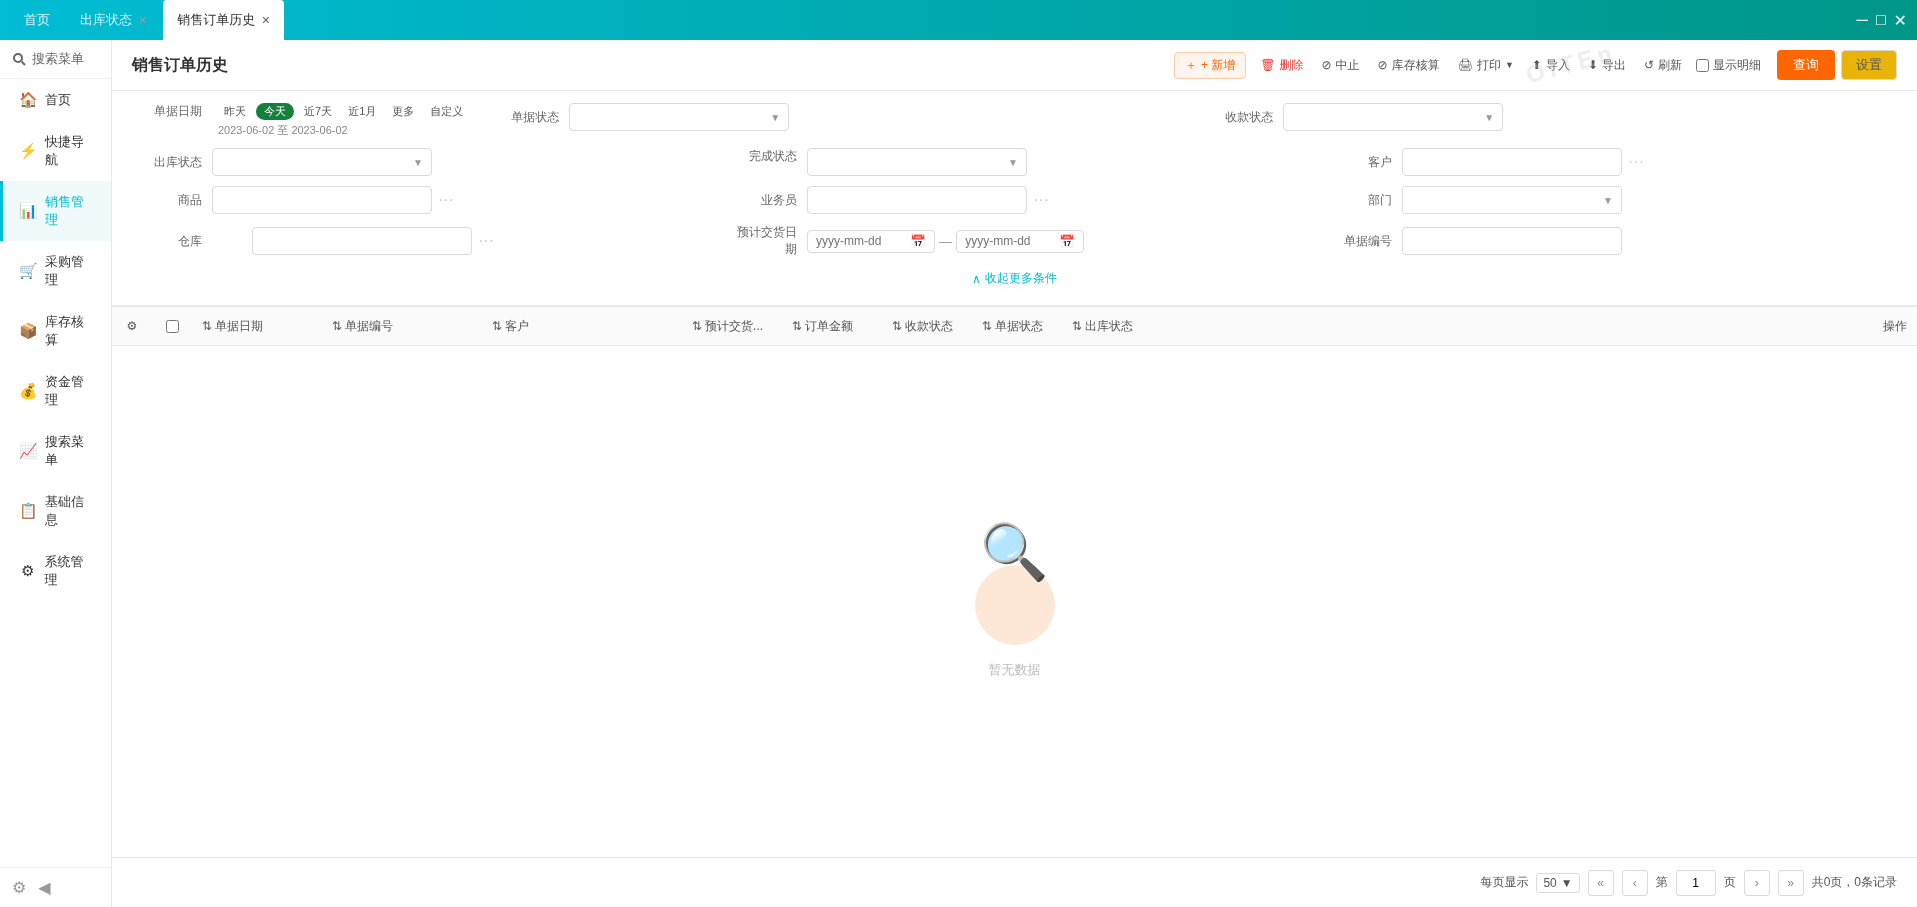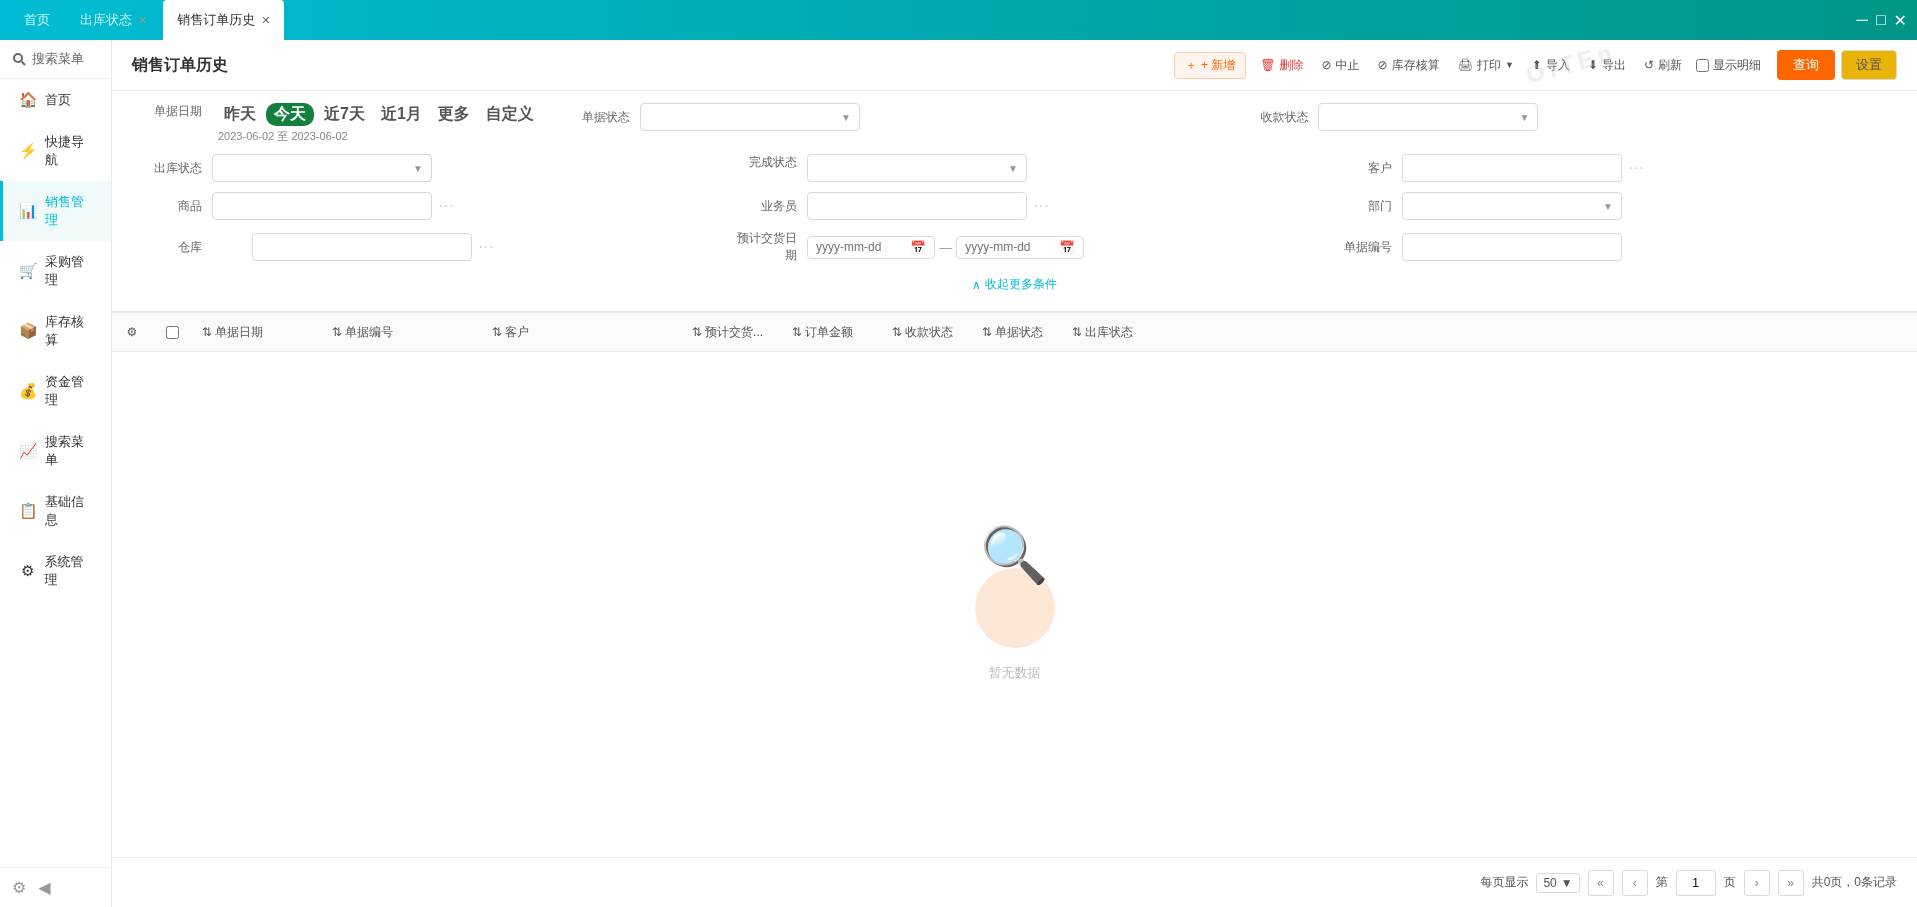--- a/index.html
+++ b/index.html
@@ -36,21 +36,21 @@
     .header-actions { display: flex; align-items: center; gap: 10px; }
     .action-btn { display: flex; align-items: center; gap: 4px; font-size: 12px; color: #555; cursor: pointer; padding: 2px 4px; border-radius: 3px; }
     .action-btn.red { color: #e53935; }
     .display-toggle { display: flex; align-items: center; gap: 4px; font-size: 12px; color: #555; }
     .display-toggle input { cursor: pointer; }
 
     
     .filter-area { background: white; padding: 12px 20px; border-bottom: 1px solid #e8e8e8; flex-shrink: 0; }
     .filter-label { width: 80px; color: #666; font-size: 12px; flex-shrink: 0; text-align: right; padding-right: 10px; }
     .date-quick-btns { display: flex; align-items: center; gap: 4px; margin-left: 6px; }
-    .date-btn { font-size: 16px; padding: 1px 6px; cursor: pointer; color: #555; border-radius: 3px; font-weight: bold; }
+    .date-btn { font-size: 11px; padding: 1px 6px; cursor: pointer; color: #555; border-radius: 3px; }
     .date-btn.active { background: #15803d; color: white; border-radius: 10px; padding: 1px 8px; }
     .date-range { font-size: 11px; color: #888; margin-left: 6px; }
     .filter-select { border: 1px solid #d9d9d9; border-radius: 4px; padding: 4px 8px; font-size: 12px; min-width: 200px; display: flex; align-items: center; justify-content: space-between; cursor: pointer; background: white; height: 28px; }
     .filter-select .placeholder { color: #bbb; }
     .filter-select .arrow { color: #999; font-size: 10px; }
     .filter-dots { color: #ccc; margin-left: 6px; cursor: pointer; font-size: 16px; }
 
     .more-conditions { display: flex; justify-content: center; align-items: center; padding: 6px; cursor: pointer; color: #00bcd4; font-size: 12px; gap: 4px; }
 
     
@@ -372,20 +372,23 @@
           <span>收款状态</span>
         </div>
         <div class="table-header-cell col-status sortable">
           <span>⇅</span>
           <span>单据状态</span>
         </div>
         <div class="table-header-cell col-delivery-status sortable">
           <span>⇅</span>
           <span>出库状态</span>
         </div>
+        <div class="table-header-cell col-actions">
+          <span>操作</span>
+        </div>
       </div>
 
       <div class="empty-state">
         <div class="empty-illustration">
           <div style="width:120px; height:120px; position:relative;">
             <div style="width:80px; height:80px; border-radius:50%; background:#fde8d8; position:absolute; bottom:0; left:50%; transform:translateX(-50%);"></div>
             <div style="position:absolute; top:0; left:50%; transform:translateX(-50%); font-size:55px; line-height:1;">🔍</div>
           </div>
         </div>
         <span>暂无数据</span>

